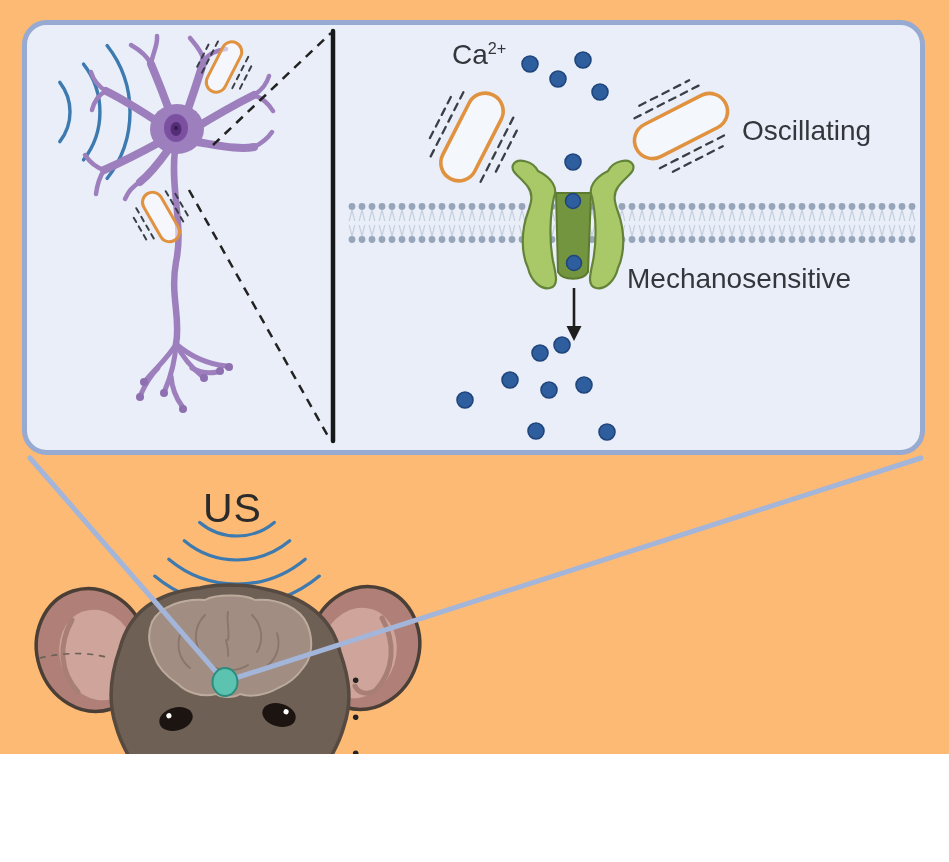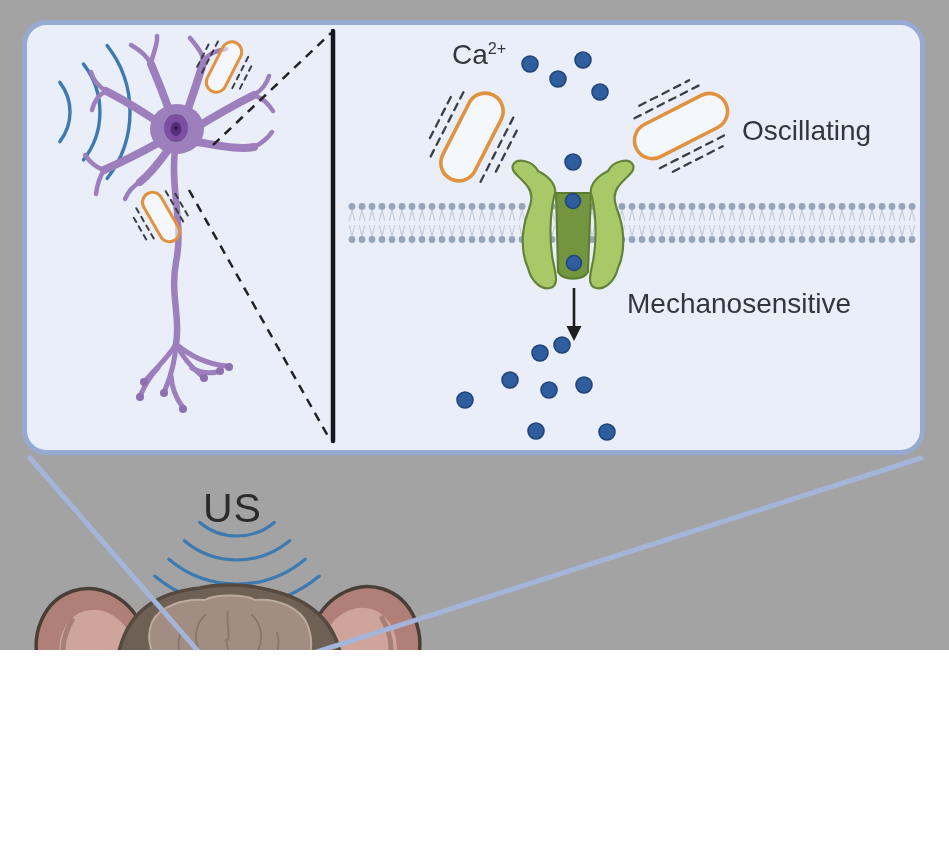--- a/index.html
+++ b/index.html
@@ -1,24 +1,24 @@
 <!DOCTYPE html>
 <html><head>
 <meta charset="utf-8">
 <style>
   html,body{margin:0;padding:0;background:#ffffff;}
-  .stage{position:relative;width:949px;height:650px;background:#a3a3a3;overflow:hidden;
+  .stage{position:relative;width:949px;height:754px;background:#fdba74;overflow:hidden;
          font-family:"Liberation Sans",sans-serif;}
   .stage svg{position:absolute;left:0;top:0;}
   .lbl{position:absolute;color:#33373c;line-height:1.18;white-space:nowrap;}
   .lbl sup{font-size:0.58em;vertical-align:super;line-height:0;}
   .ca-label{left:452px;top:38px;font-size:28px;}
   .osc-label{left:742px;top:114px;font-size:28px;}
   .osc-label .l2{display:block;padding-left:9px;}
-  .chan-label{left:627px;top:262px;font-size:28px;margin-top:25px;}
+  .chan-label{left:627px;top:262px;font-size:28px;}
   .chan-label span{display:block;}
   .us-label{left:203px;top:484px;font-size:41px;color:#2b2b2b;letter-spacing:1px;text-align:center;}
   .bullets{position:absolute;left:352px;top:666px;font-size:23.5px;color:#2c2c2c;}
   .bullet-row{display:flex;align-items:flex-start;height:36.5px;}
   .bullet-marker{width:29px;font-size:21px;padding-top:2px;color:#222;}
   .bullet-text sup{font-size:14px;vertical-align:super;line-height:0;}
 </style>
 </head>
 <body>
 

